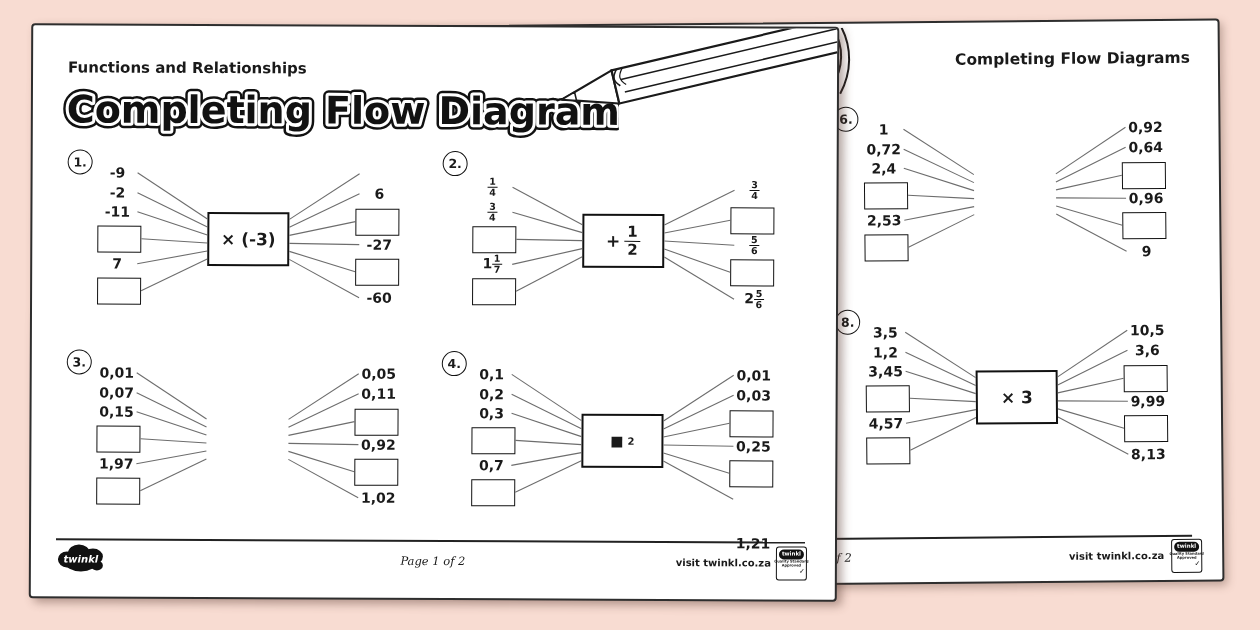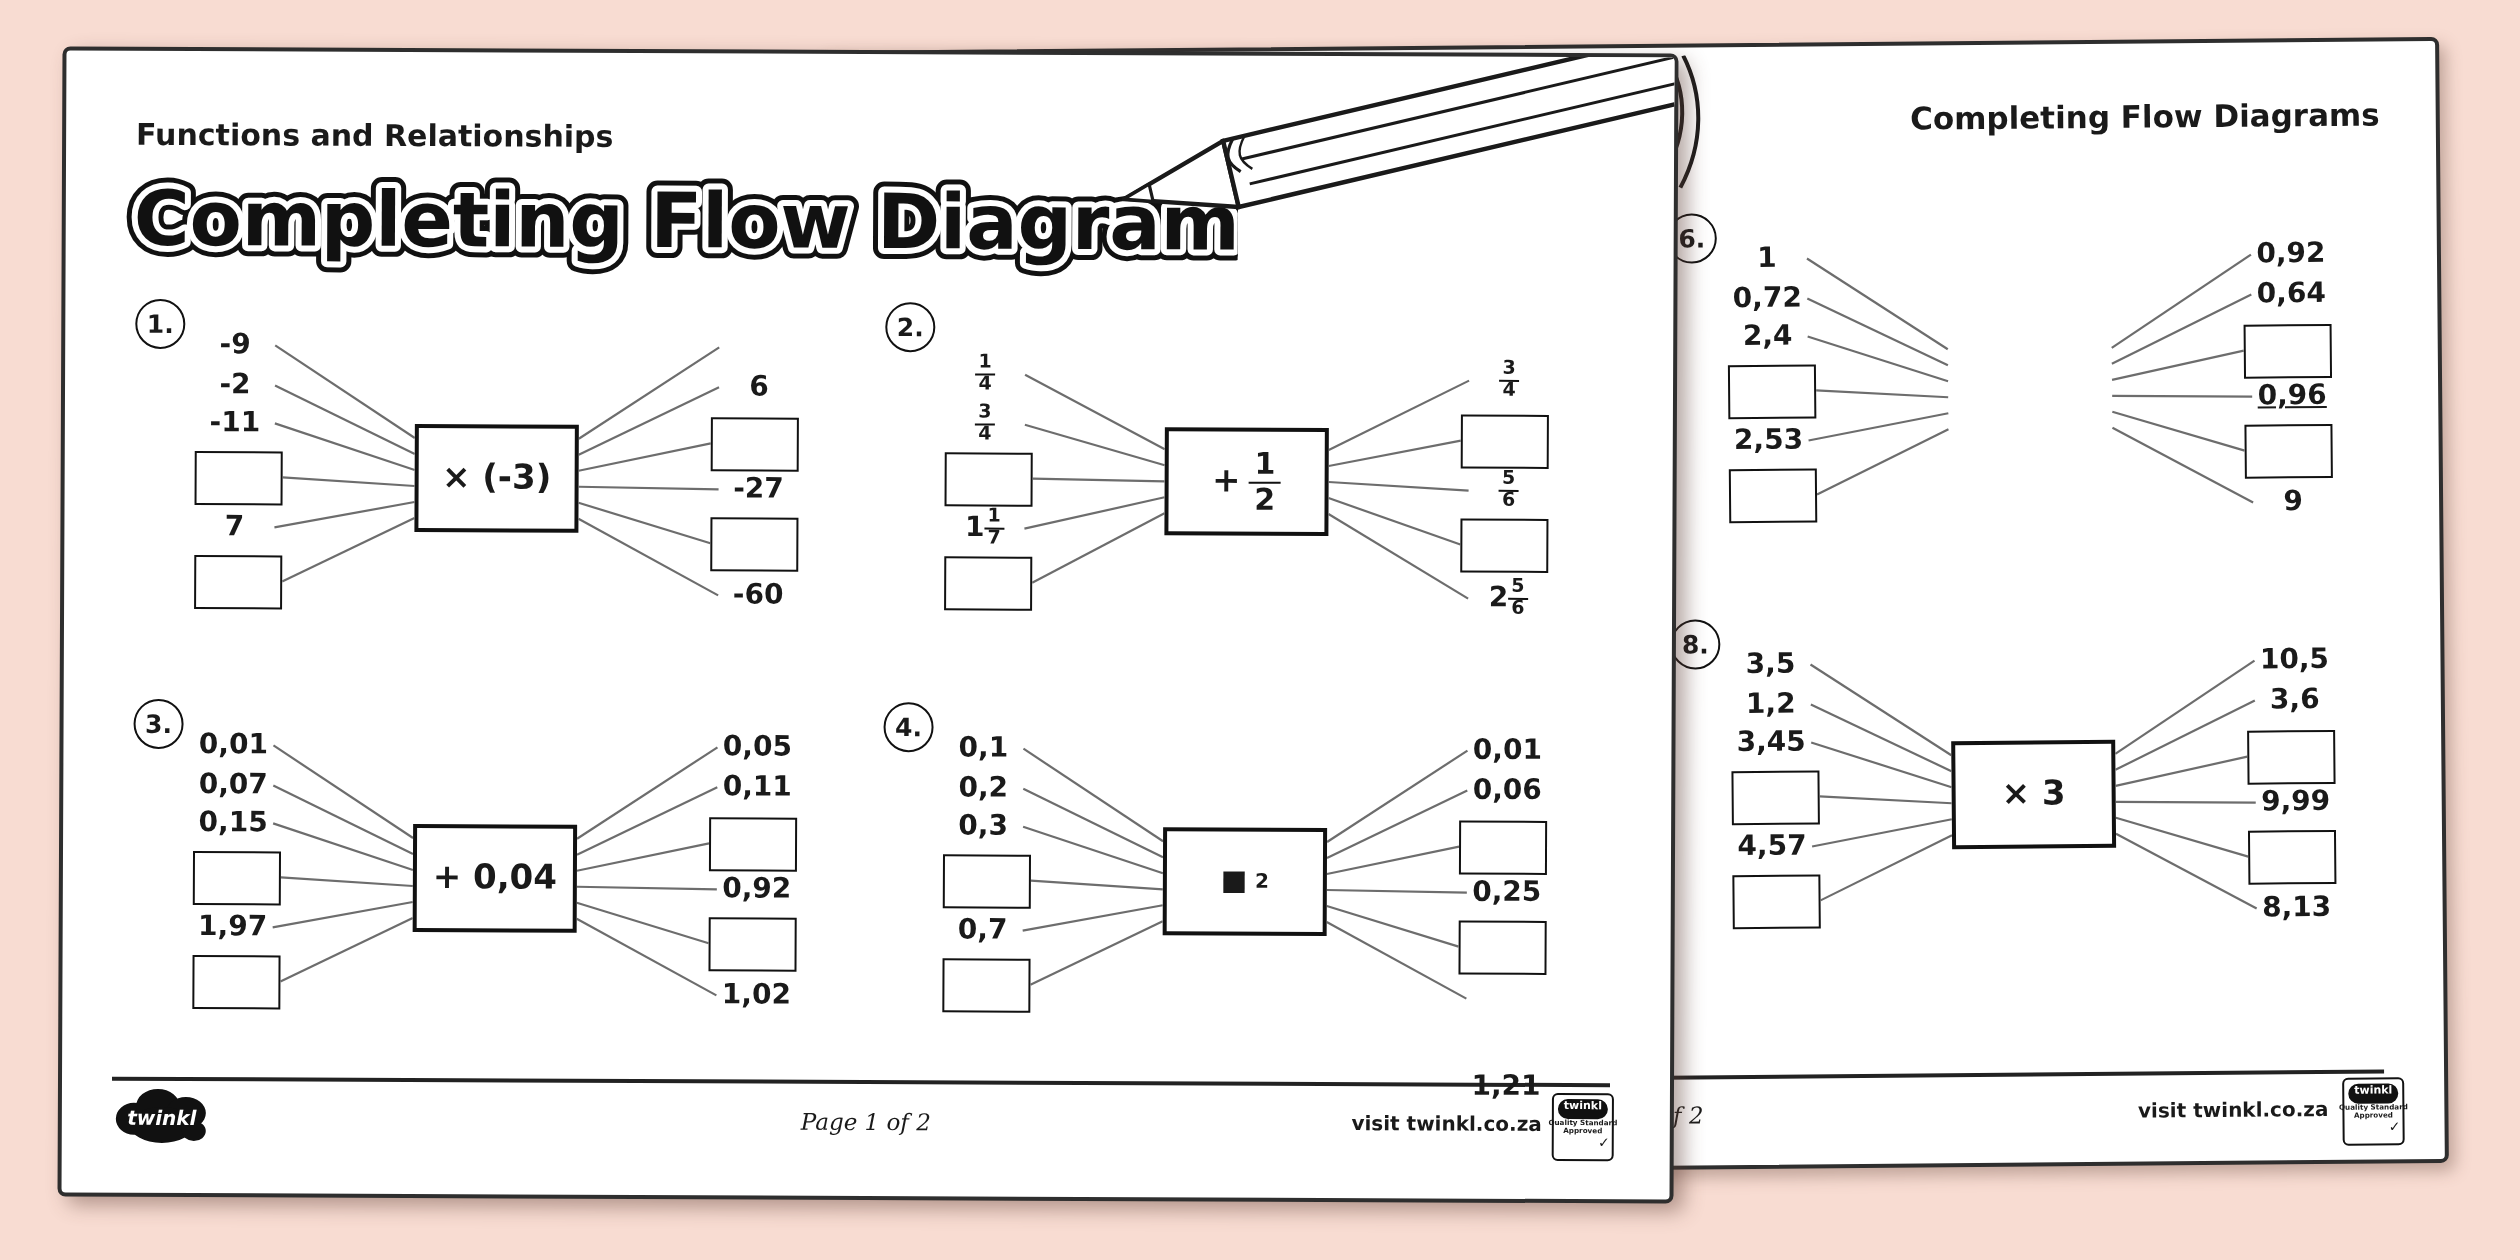--- a/index.html
+++ b/index.html
@@ -104,21 +104,21 @@
         <span>2,53</span>
       </div>
       <div class="ansbox" style="left: 40px; top: 136.5px;"></div>
       <div class="val right" style="top: 32px;">
         <span>0,92</span>
       </div>
       <div class="val right" style="top: 52px;">
         <span>0,64</span>
       </div>
       <div class="ansbox" style="left: 298px; top: 66.5px;"></div>
-      <div class="val right" style="top: 103px; text-decoration: underline;">
+      <div class="val right" style="top: 103px;">
         <span>0,96</span>
       </div>
       <div class="ansbox" style="left: 298px; top: 116.5px;"></div>
       <div class="val right" style="top: 156px;">
         <span>9</span>
       </div>
     </div>
   <div class="problem" style="left:411px; top:277px;">
       <div class="pnum">8.</div>
       <svg width="350" height="175" class="lines">
@@ -315,21 +315,20 @@
         <line x1="84" y1="98" x2="150" y2="102" stroke="#6d6d6d" stroke-width="1.1"></line>
         <line x1="80" y1="123" x2="150" y2="110" stroke="#6d6d6d" stroke-width="1.1"></line>
         <line x1="84" y1="150" x2="150" y2="118" stroke="#6d6d6d" stroke-width="1.1"></line>
         <line x1="232" y1="78" x2="302" y2="32" stroke="#6d6d6d" stroke-width="1.1"></line>
         <line x1="232" y1="86" x2="302" y2="52" stroke="#6d6d6d" stroke-width="1.1"></line>
         <line x1="232" y1="94" x2="298" y2="80" stroke="#6d6d6d" stroke-width="1.1"></line>
         <line x1="232" y1="102" x2="302" y2="103" stroke="#6d6d6d" stroke-width="1.1"></line>
         <line x1="232" y1="110" x2="298" y2="130" stroke="#6d6d6d" stroke-width="1.1"></line>
         <line x1="232" y1="118" x2="302" y2="156" stroke="#6d6d6d" stroke-width="1.1"></line>
       </svg>
-      <div class="opbox">+ 0,04</div>
       <div class="val left" style="top: 32px;">
         <span>0,01</span>
       </div>
       <div class="val left" style="top: 52px;">
         <span>0,07</span>
       </div>
       <div class="val left" style="top: 71px;">
         <span>0,15</span>
       </div>
       <div class="ansbox" style="left: 40px; top: 84.5px;"></div>
@@ -383,21 +382,21 @@
       </div>
       <div class="ansbox" style="left: 40px; top: 84.5px;"></div>
       <div class="val left" style="top: 123px;">
         <span>0,7</span>
       </div>
       <div class="ansbox" style="left: 40px; top: 136.5px;"></div>
       <div class="val right" style="top: 32px;">
         <span>0,01</span>
       </div>
       <div class="val right" style="top: 52px;">
-        <span>0,06</span>
+        <span>0,03</span>
       </div>
       <div class="ansbox" style="left: 298px; top: 66.5px;"></div>
       <div class="val right" style="top: 103px;">
         <span>0,25</span>
       </div>
       <div class="ansbox" style="left: 298px; top: 116.5px;"></div>
       <div class="val right" style="top: 156px; margin-top: 44px;">
         <span>1,21</span>
       </div>
     </div>

